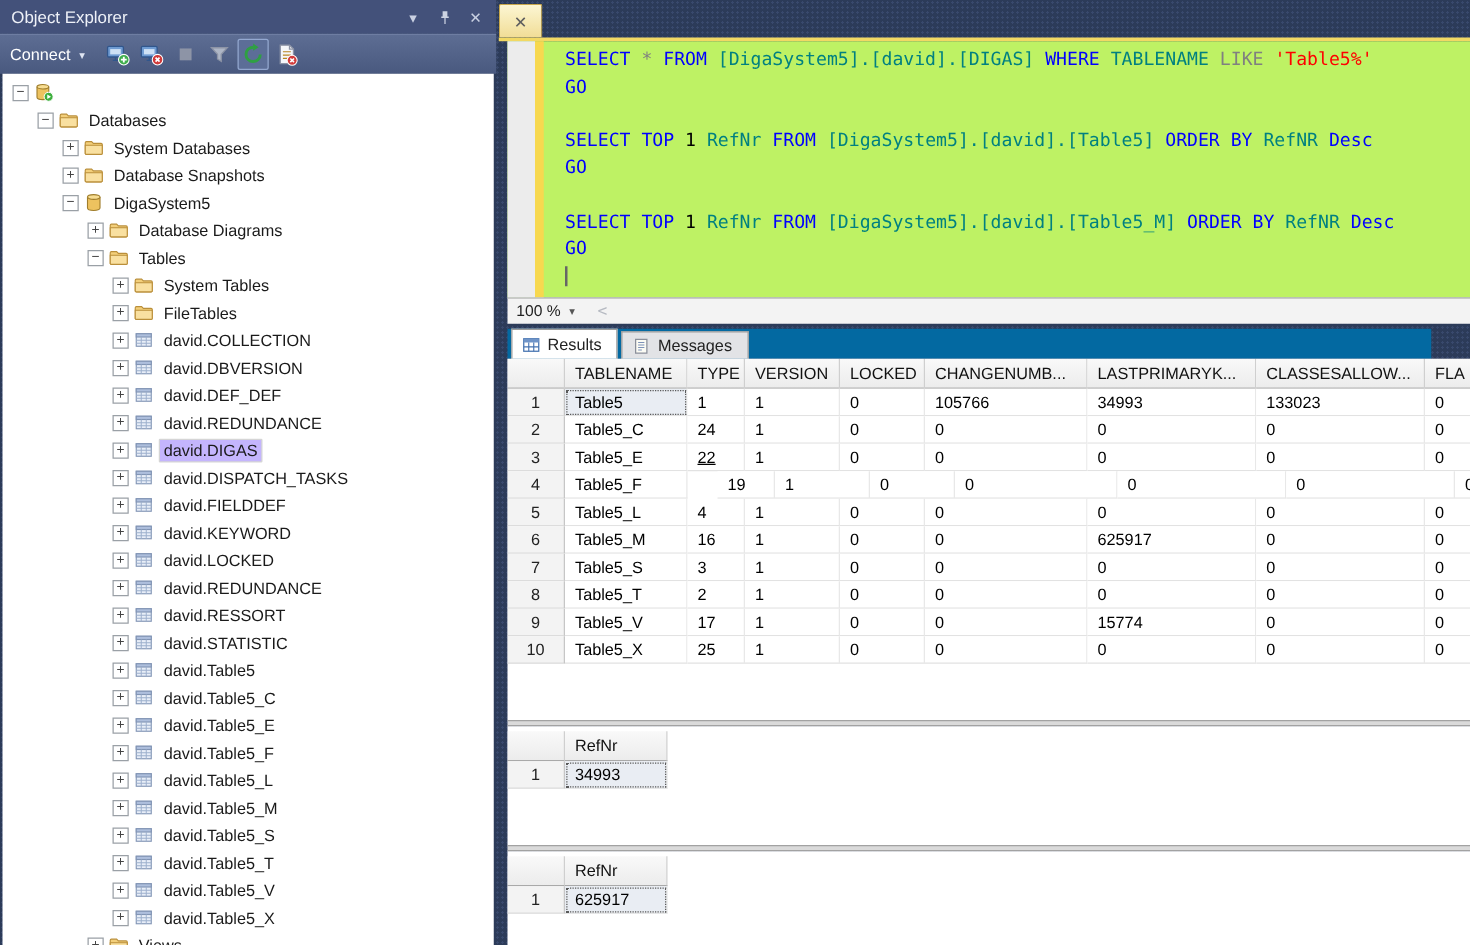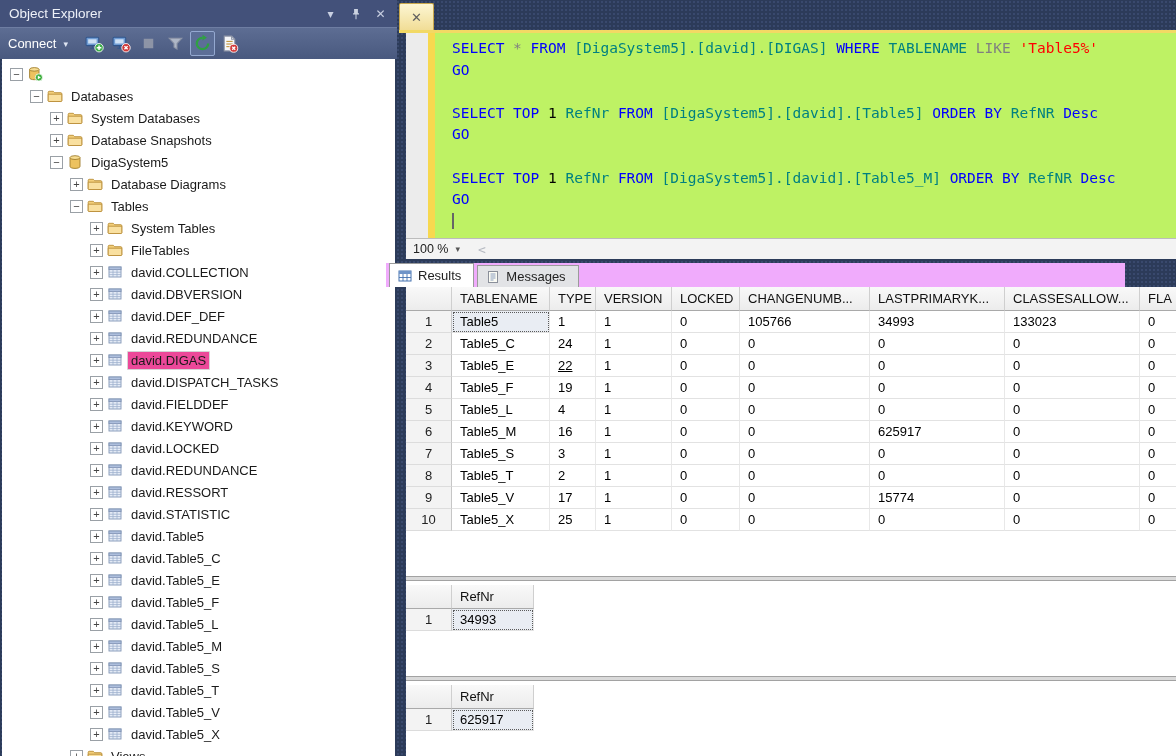--- a/index.html
+++ b/index.html
@@ -28,21 +28,21 @@
   .tool-btn svg { width:19px; height:19px; display:block; }
   .tool-btn.hl { border:1px solid #94a8d0; background:#5c6e97; border-radius:2px; }
   .oe-tree { position:absolute; left:2px; right:2px; top:59px; bottom:0; background:#fff;
     overflow:hidden; padding-top:4px; }
   .tree-row { height:22px; display:flex; align-items:center; font-size:13px; color:#1a1a1a; white-space:nowrap; }
   .expander { flex:none; width:13px; height:13px; border:1px solid #9aa0a6; background:#fff;
     font-size:11px; line-height:10px; text-align:center; color:#444; }
   .tree-icon { flex:none; width:16px; height:16px; margin-left:4px; }
   .tree-icon svg { width:16px; height:16px; display:block; }
   .tree-label { margin-left:4px; padding:1px 3px; border:1px solid transparent; }
-  .tree-row.selected .tree-label { background:#ec4899; border-color:#d5d5d5; border-radius:1px; }
+  .tree-row.selected .tree-label { background:#c4b5fd; border-color:#d5d5d5; border-radius:1px; }
 
   
   #doc-tab { left:399px; top:3px; height:27px;
     background:linear-gradient(#fcf6d3,#f1dd96); border:1px solid #c9a84c; border-bottom:none;
     border-radius:2px 2px 0 0; display:flex; align-items:center; gap:16px; padding:0 11px;
     font-size:13px; color:#2e2e2e; }
   #doc-tab .tab-close { color:#5f5f5f; font-size:13px; }
   #tab-accent { left:399px; top:30px; width:777px; height:3px; background:#f2d964; }
   #editor { left:406px; top:33px; width:770px; height:205px; background:#bef264; }
   .ind-margin { position:absolute; left:0; top:0; width:22px; height:100%; background:#ececec; }
@@ -53,21 +53,21 @@
   .tok-str { color:#ff0000; } .tok-num { color:#000; }
   .caret-bar { display:inline-block; width:2px; height:16px; background:#666; vertical-align:text-bottom; }
 
   #zoombar { left:406px; top:238px; width:770px; height:21px; background:#f3f3f3;
     border-top:1px solid #bcbcbc; display:flex; align-items:center; font-size:12.5px;
     color:#222; padding-left:7px; }
   .zoom-caret { font-size:9px; color:#555; margin-left:7px; }
   .hscroll-left { color:#b6bac2; margin-left:18px; font-size:13px; font-family:"DejaVu Sans Mono",monospace; }
 
   
-  #results-tabs { left:386px; top:263px; width:739px; height:24px; background:#f0abfc;
+  #results-tabs { left:406px; top:263px; width:739px; height:24px; background:#0369a1;
     display:flex; align-items:flex-end; padding-left:3px; }
   .rtab { height:22px; display:flex; align-items:center; gap:6px; padding:0 12px 0 8px;
     font-size:13px; color:#222; background:#e2e3e6; border:1px solid #9b9b9b; border-bottom:none;
     margin-right:3px; }
   .rtab.active { background:#fff; height:24px; }
   .rticon svg { width:14px; height:14px; display:block; }
 
   .grid { background:#fff; overflow:hidden; }
   #grid1 { left:406px; top:287px; width:770px; height:289px; }
   #grid2 { left:406px; top:581px; width:770px; height:95px; padding-top:4px; }
@@ -593,21 +593,21 @@
       <div class="g-cell" style="width: 76px;">1</div>
       <div class="g-cell" style="width: 68px;">0</div>
       <div class="g-cell" style="width: 130px;">0</div>
       <div class="g-cell" style="width: 135px;">0</div>
       <div class="g-cell" style="width: 135px;">0</div>
       <div class="g-cell" style="width: 120px;">0</div>
     </div>
     <div class="g-row">
       <div class="g-rownum" style="width: 46px;">4</div>
       <div class="g-cell" style="width: 98px;">Table5_F</div>
-      <div class="g-cell" style="width: 46px;">19</div>
+      <div class="g-cell" style="width: 46px; margin-left: 24px;">19</div>
       <div class="g-cell" style="width: 76px;">1</div>
       <div class="g-cell" style="width: 68px;">0</div>
       <div class="g-cell" style="width: 130px;">0</div>
       <div class="g-cell" style="width: 135px;">0</div>
       <div class="g-cell" style="width: 135px;">0</div>
       <div class="g-cell" style="width: 120px;">0</div>
     </div>
     <div class="g-row">
       <div class="g-rownum" style="width: 46px;">5</div>
       <div class="g-cell" style="width: 98px;">Table5_L</div>

